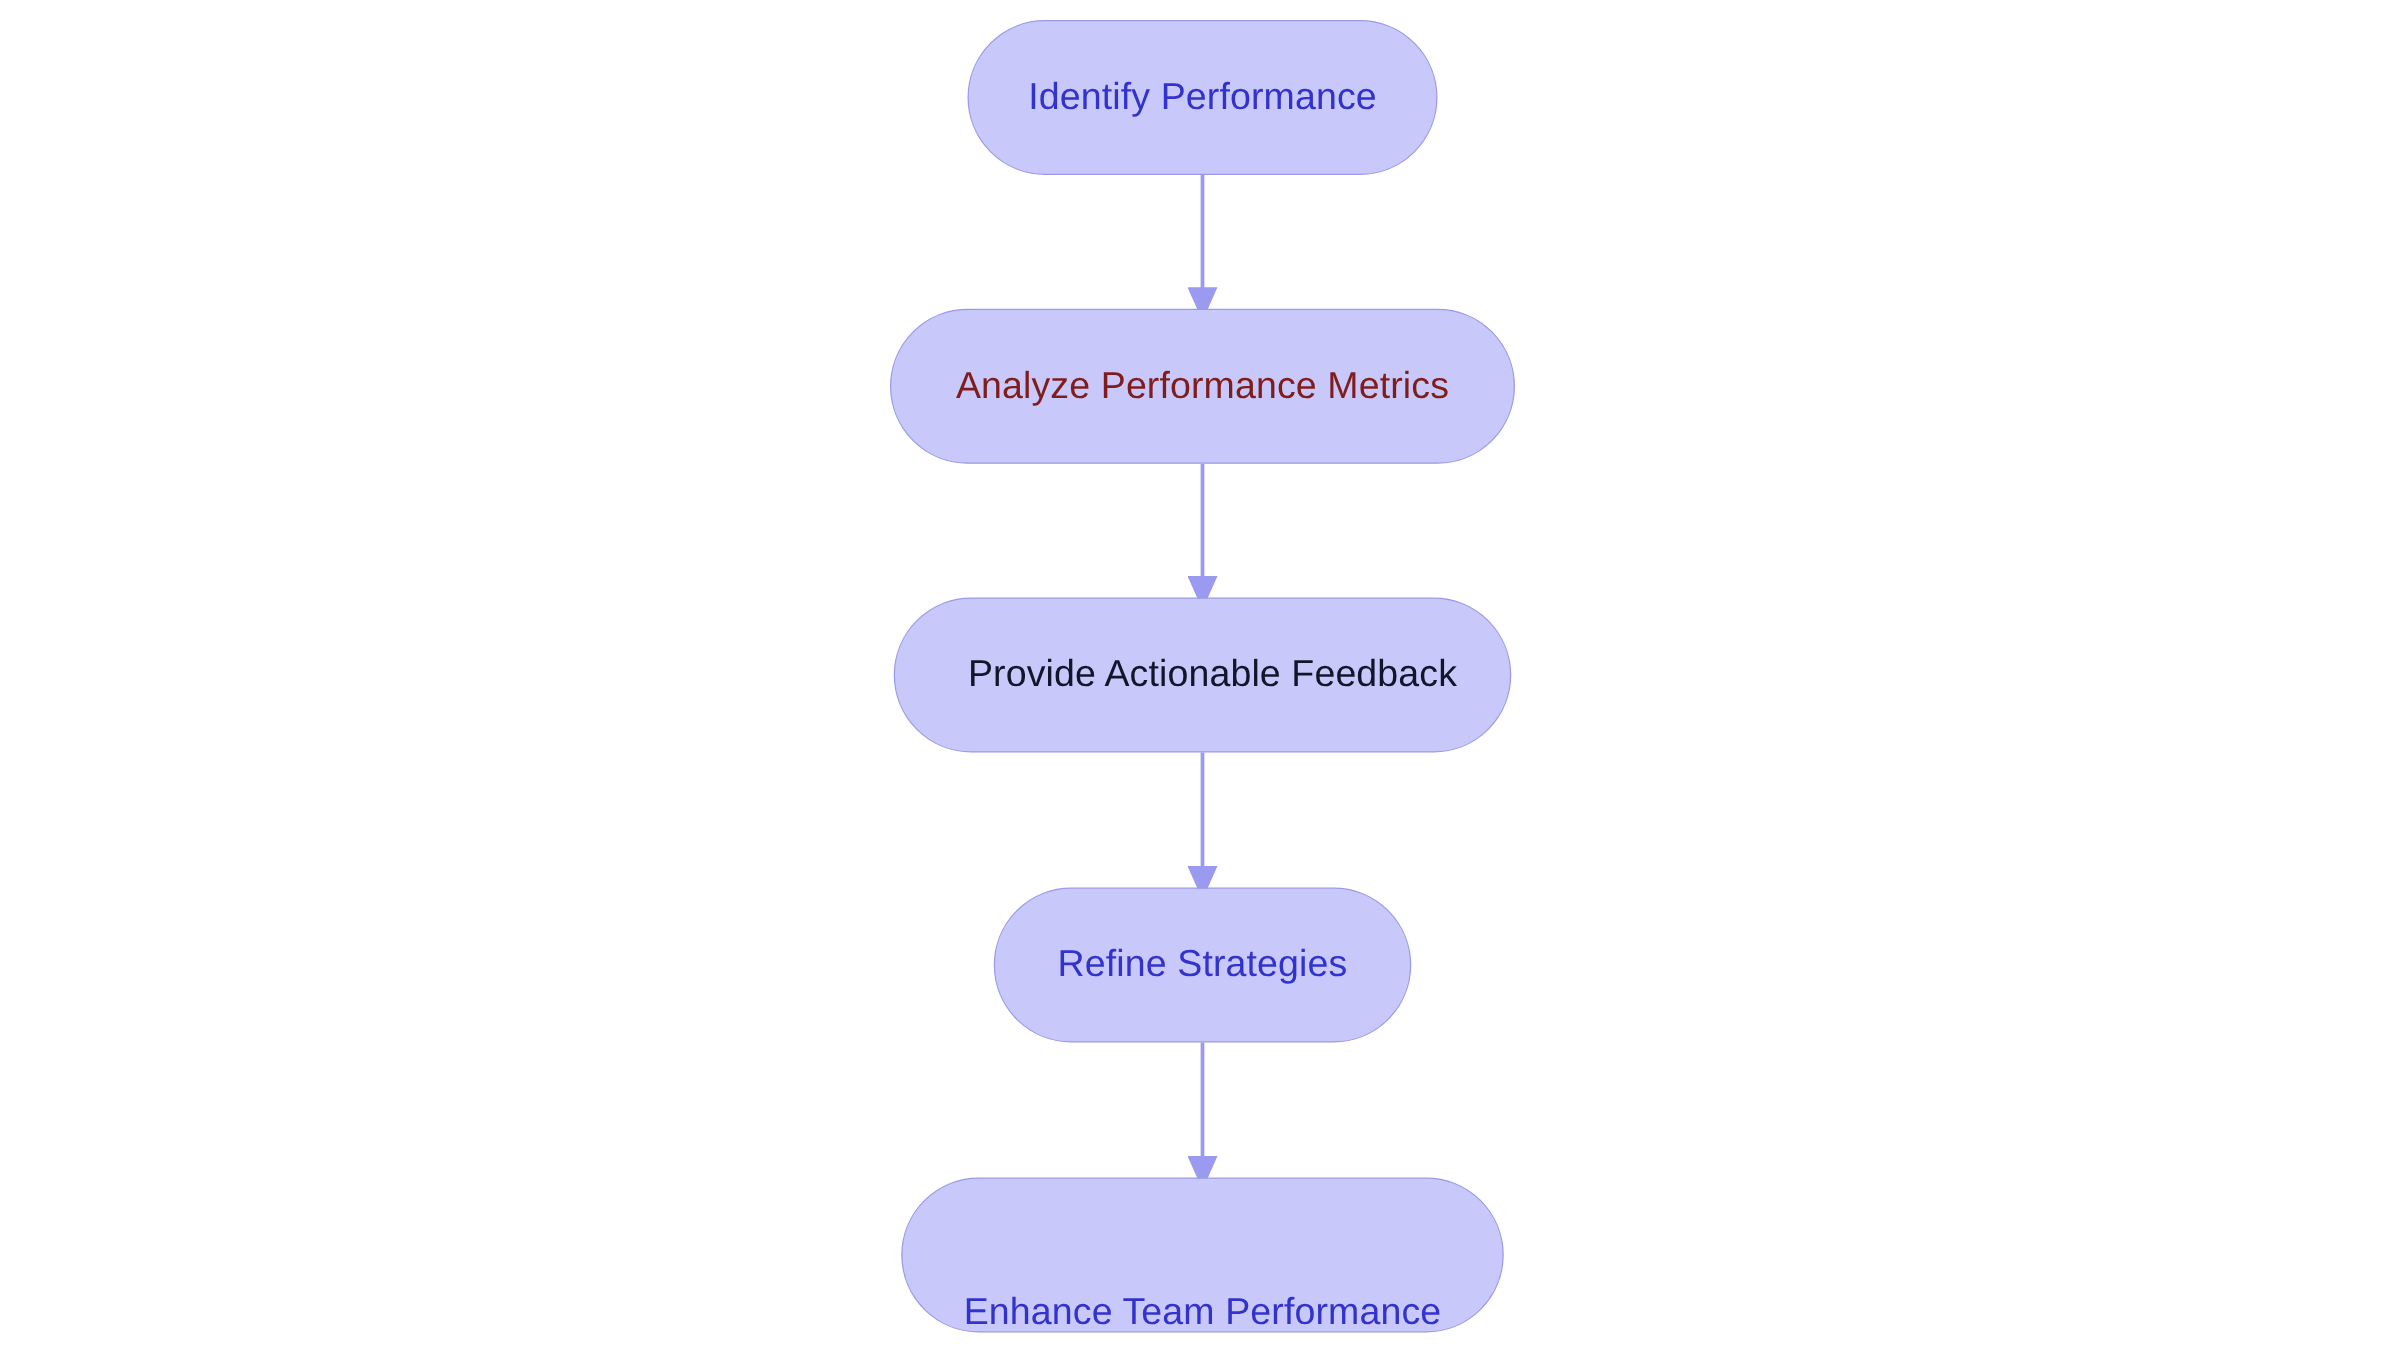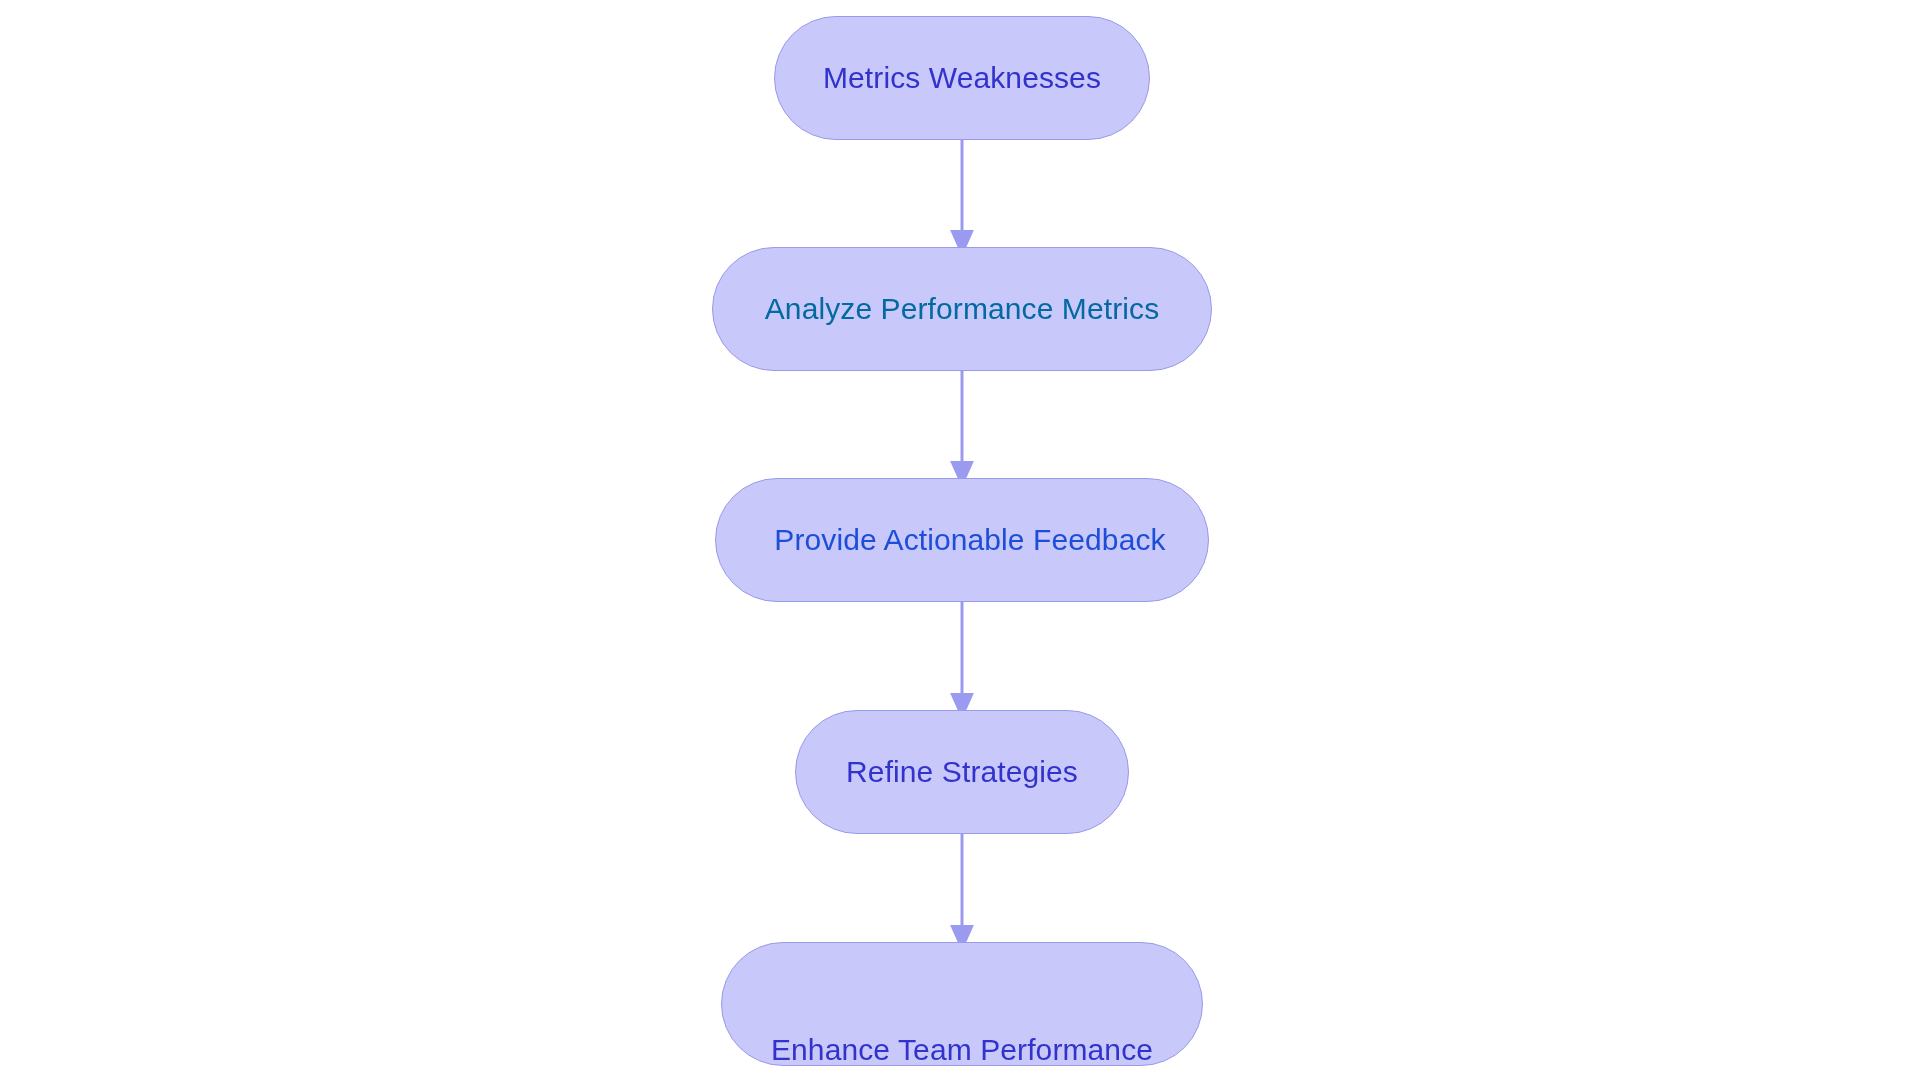--- a/index.html
+++ b/index.html
@@ -78,27 +78,27 @@
     <g id="edges">
         <line x1="962" y1="140" x2="962" y2="231" stroke="#9a9af0" stroke-width="3" marker-end="url(#arrowhead)"></line>
         <line x1="962" y1="371" x2="962" y2="462" stroke="#9a9af0" stroke-width="3" marker-end="url(#arrowhead)"></line>
         <line x1="962" y1="602" x2="962" y2="694" stroke="#9a9af0" stroke-width="3" marker-end="url(#arrowhead)"></line>
         <line x1="962" y1="834" x2="962" y2="926" stroke="#9a9af0" stroke-width="3" marker-end="url(#arrowhead)"></line>
       </g>
   </svg>
 
   <div id="node-layer">
       <div class="flow-node" style="left: 962px; top: 78px; width: 376px; height: 124px; background: rgb(200, 200, 250); border-color: rgb(154, 154, 232);">
-        <span class="flow-node-label" style="color: rgb(50, 50, 204);">Metrics Weaknesses</span>
+        <span class="flow-node-label" style="color: rgb(50, 50, 204);">Identify Performance</span>
       </div>
       <div class="flow-node" style="left: 962px; top: 309px; width: 500px; height: 124px; background: rgb(200, 200, 250); border-color: rgb(154, 154, 232);">
-        <span class="flow-node-label" style="color: #0369a1;">Analyze Performance Metrics</span>
+        <span class="flow-node-label" style="color: #7f1d1d;">Analyze Performance Metrics</span>
       </div>
       <div class="flow-node" style="left: 962px; top: 540px; width: 494px; height: 124px; background: rgb(200, 200, 250); border-color: rgb(154, 154, 232);">
-        <span class="flow-node-label" style="color: #1d4ed8; margin-left: 16px;">Provide Actionable Feedback</span>
+        <span class="flow-node-label" style="color: #0f172a; margin-left: 16px;">Provide Actionable Feedback</span>
       </div>
       <div class="flow-node" style="left: 962px; top: 772px; width: 334px; height: 124px; background: rgb(200, 200, 250); border-color: rgb(154, 154, 232);">
         <span class="flow-node-label" style="color: rgb(50, 50, 204);">Refine Strategies</span>
       </div>
       <div class="flow-node" style="left: 962px; top: 1004px; width: 482px; height: 124px; background: rgb(200, 200, 250); border-color: rgb(154, 154, 232); align-items: flex-end;">
         <span class="flow-node-label" style="color: rgb(50, 50, 204);">Enhance Team Performance</span>
       </div>
     </div>
 
 </div>

